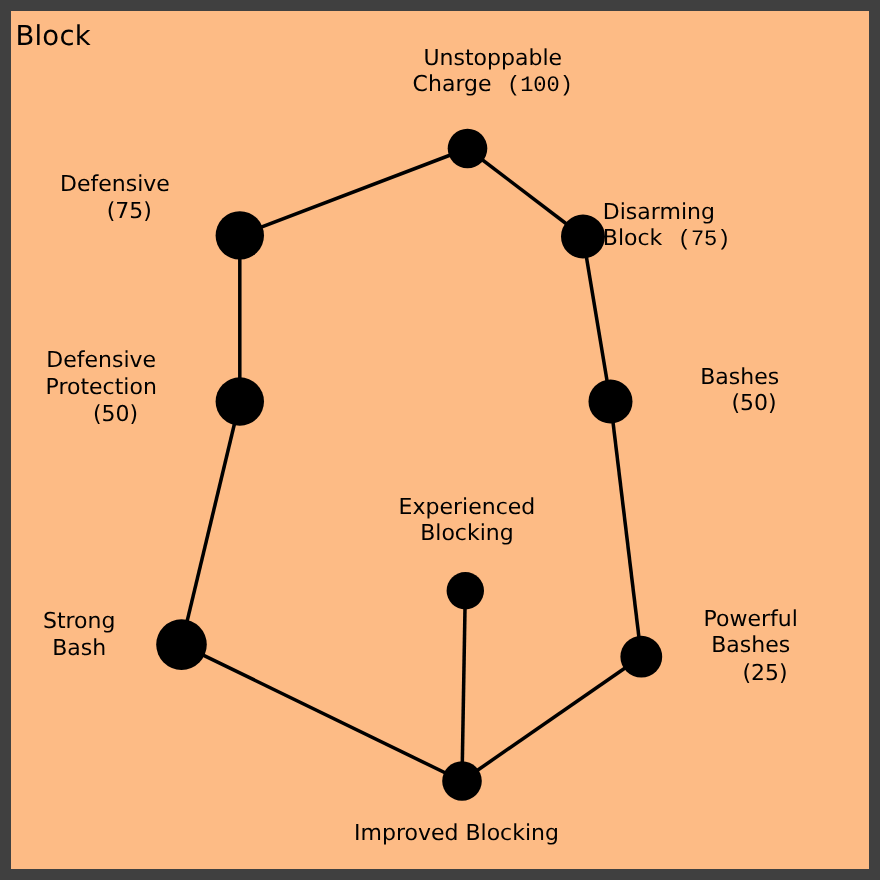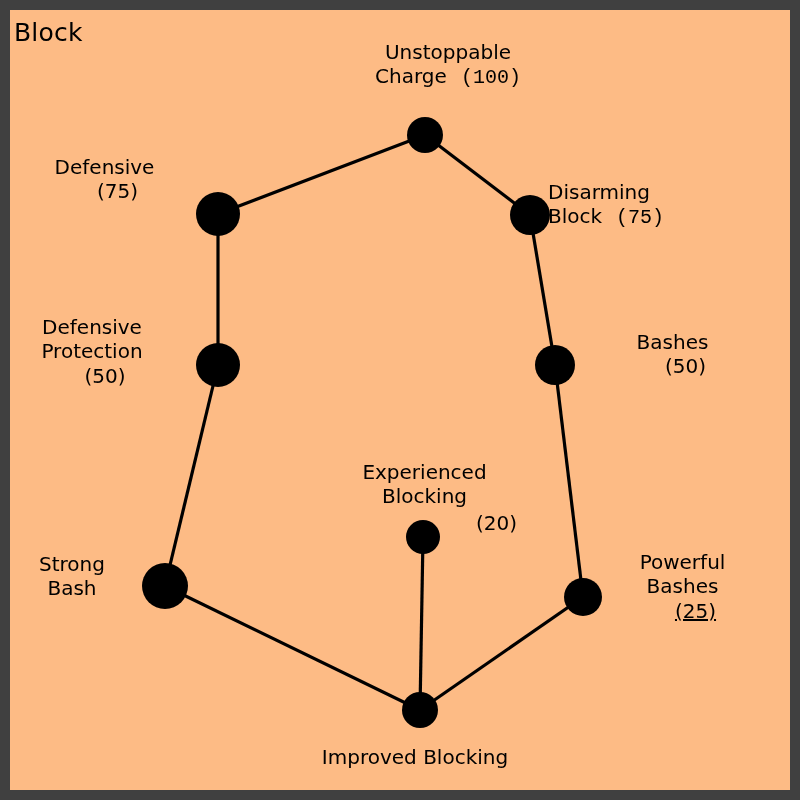--- a/index.html
+++ b/index.html
@@ -125,33 +125,32 @@
         </div>
         <div class="node-label align-center" style="left: -8px; top: 285px; width: 180px;">
           <span class="lbl-line">Defensive</span>
           <span class="lbl-line">Protection</span>
           <span class="lbl-line" style="padding-left: 26px;">(50)</span>
         </div>
         <div class="node-label align-center" style="left: 555px; top: 300px; width: 215px;">
           <span class="lbl-line">Bashes</span>
           <span class="lbl-line" style="padding-left: 26px;">(50)</span>
         </div>
-        <div class="node-label align-center" style="left: 322px; top: 430px; width: 185px;">
+        <div class="node-label align-center" style="left: 322px; top: 418px; width: 185px;">
           <span class="lbl-line">Experienced</span>
           <span class="lbl-line">Blocking</span>
-          <span class="lbl-line" style="text-align: right; padding-right: 0px; margin-top: 2px;">(20)</span>
         </div>
         <div class="node-label align-center" style="left: 2px; top: 522px; width: 120px;">
           <span class="lbl-line">Strong</span>
           <span class="lbl-line">Bash</span>
         </div>
         <div class="node-label align-center" style="left: 595px; top: 520px; width: 155px;">
           <span class="lbl-line">Powerful</span>
           <span class="lbl-line">Bashes</span>
-          <span class="lbl-line" style="padding-left: 26px; text-decoration: underline;">(25)</span>
+          <span class="lbl-line" style="padding-left: 26px;">(25)</span>
         </div>
         <div class="node-label align-center" style="left: 255px; top: 715px; width: 300px;">
           <span class="lbl-line">Improved Blocking</span>
         </div>
       </div>
 
   </div>
 </div>
 
 </body></html>

